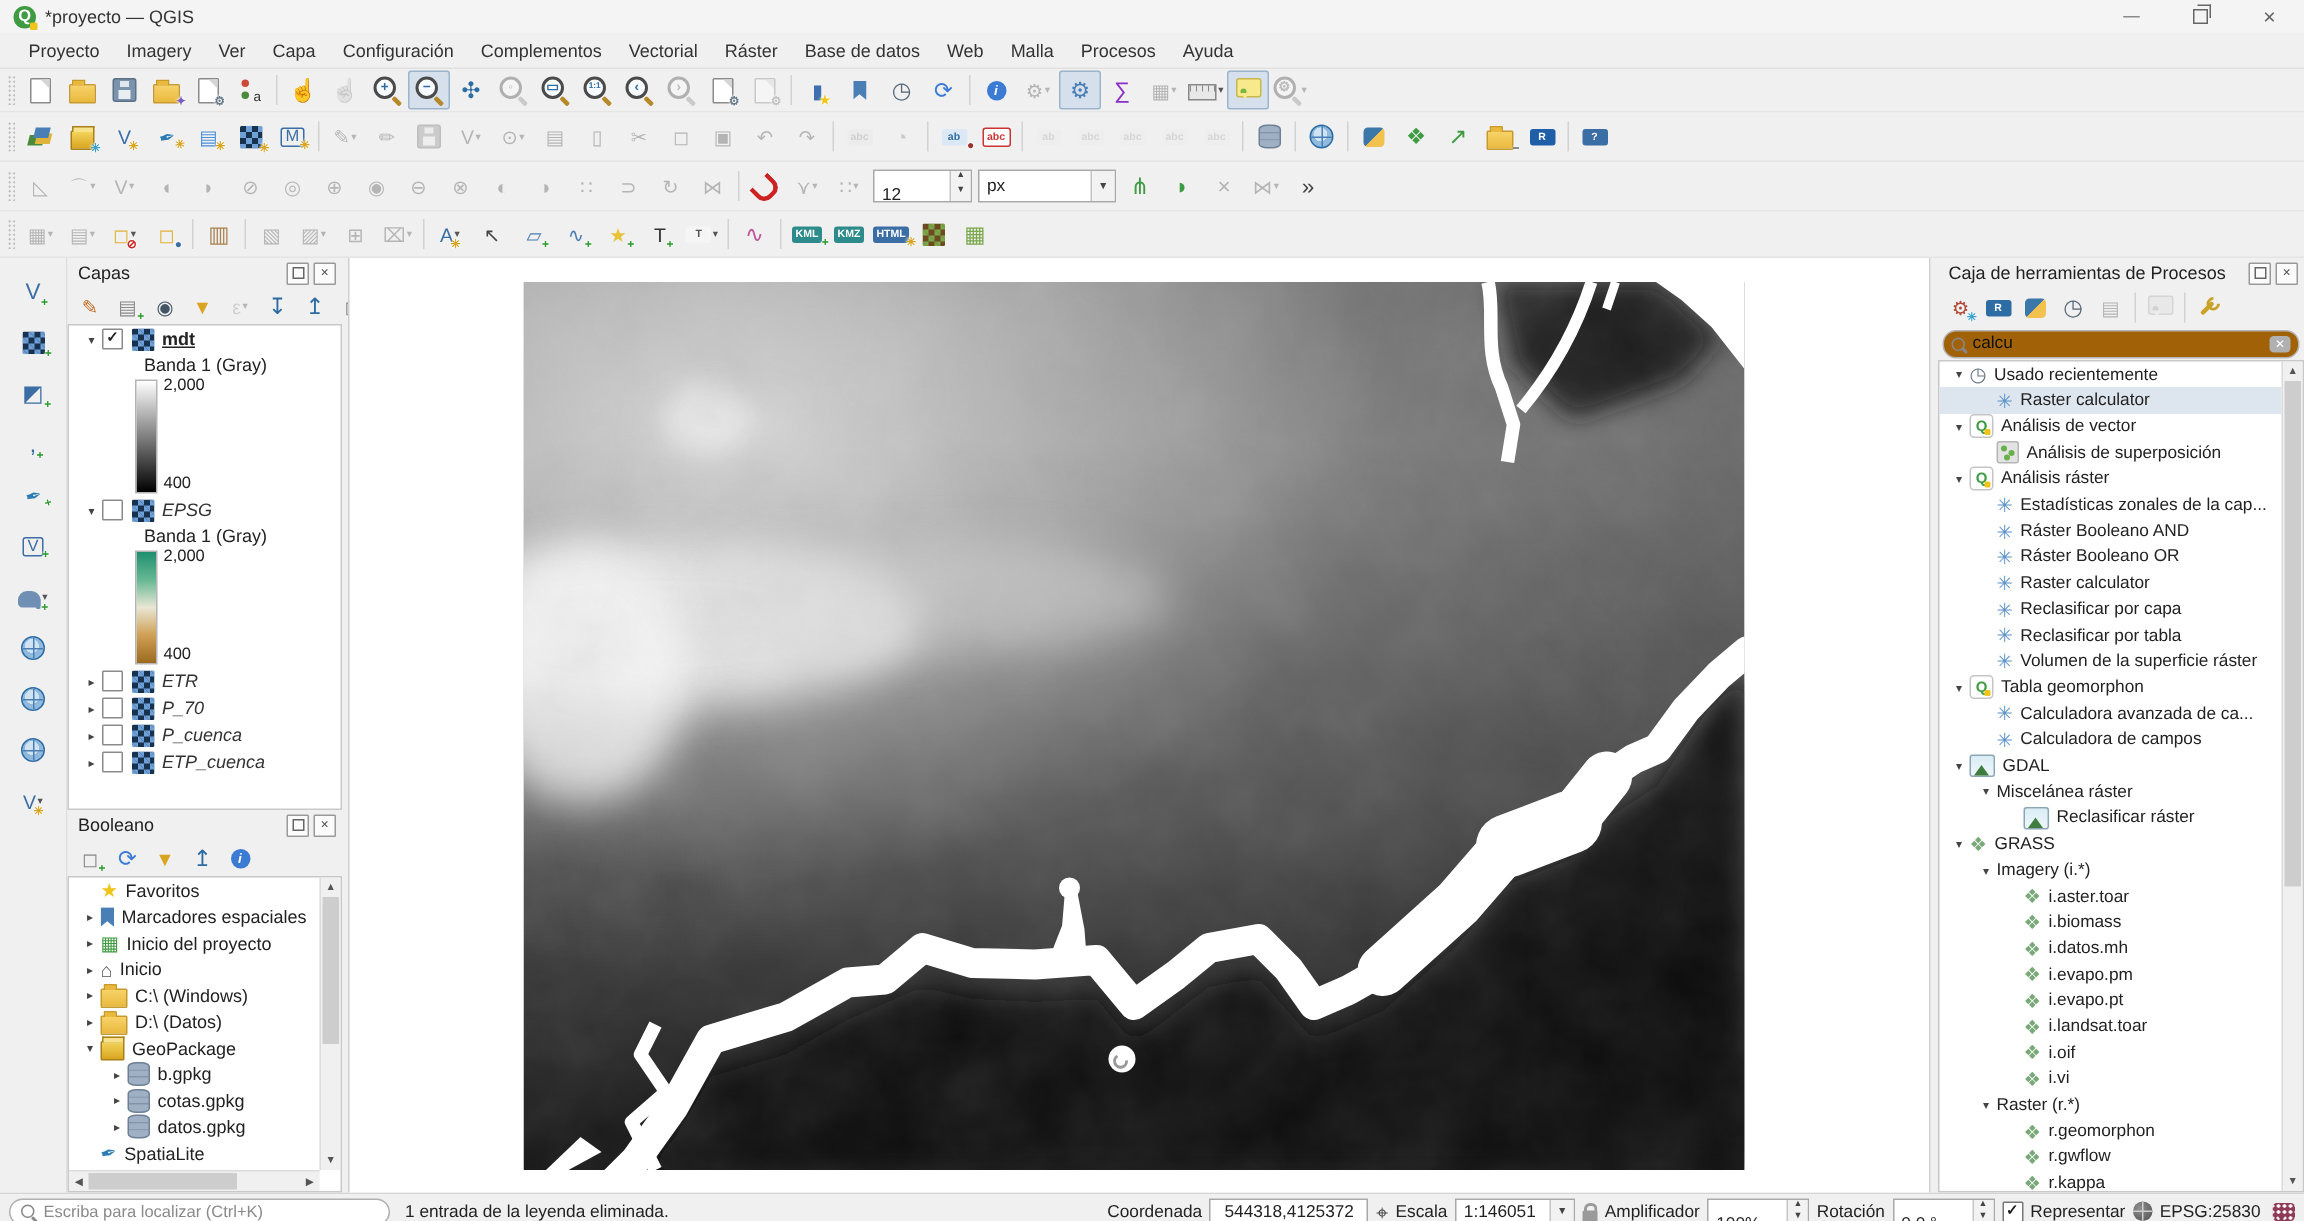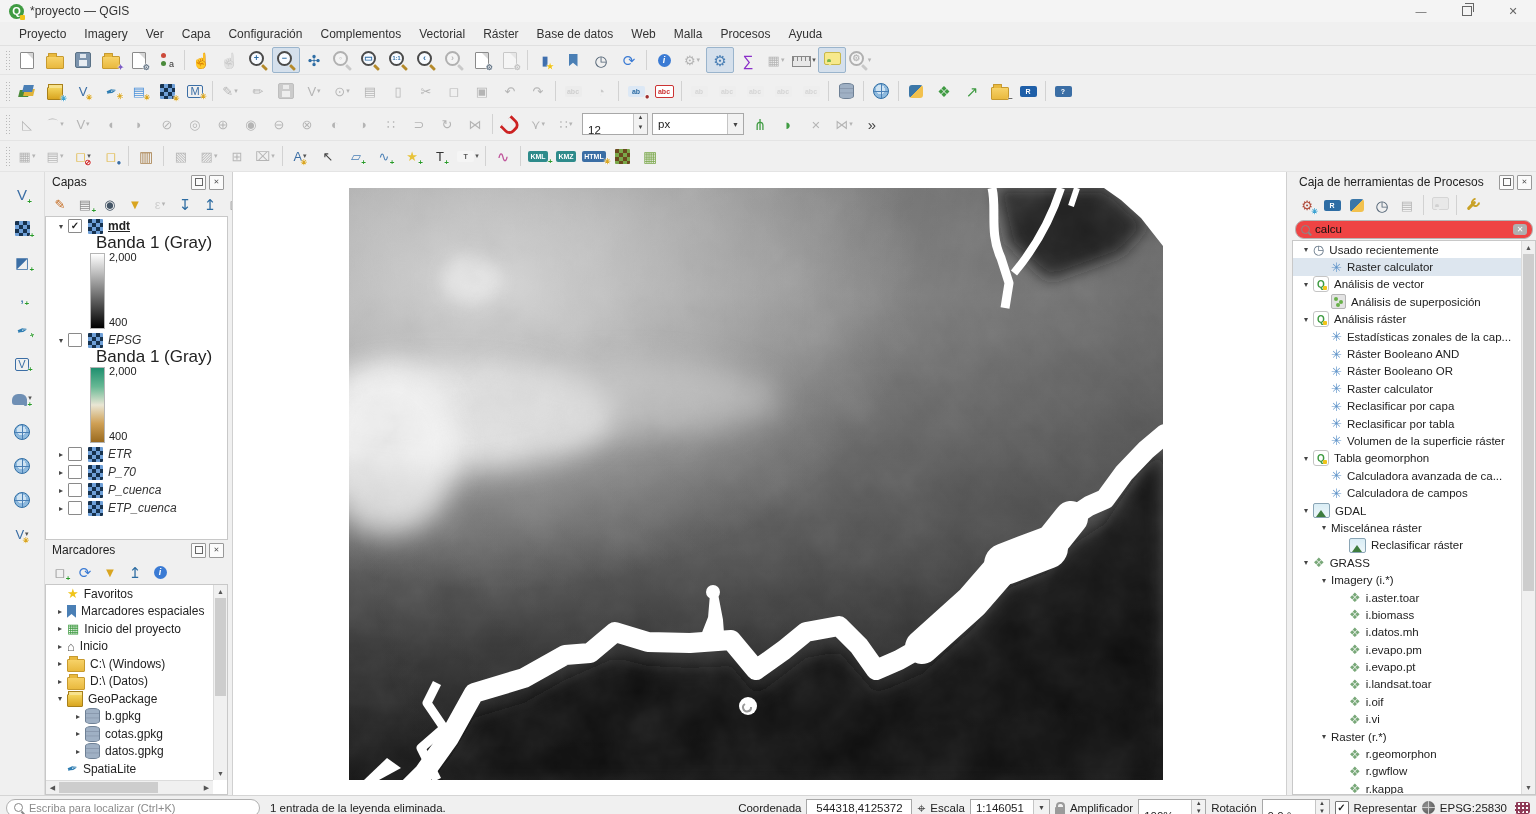--- a/index.html
+++ b/index.html
@@ -110,42 +110,42 @@
   .tree{background:#fff;border:1px solid #c8c8c8;flex:1;overflow:hidden;position:relative}
   .tree-row{height:18px;display:flex;align-items:center;white-space:nowrap}
   .tree-row.selected{background:#dde6ef}
   .expander{width:14px;flex:0 0 14px;font-size:8px;color:#444;text-align:center}
   .cbox{width:12px;height:12px;flex:0 0 12px;border:1px solid #8a8a8a;background:#fff;margin-right:6px;font-size:10px;line-height:11px;text-align:center;color:#222;font-weight:bold;border-radius:1px}
   .tree-ic{margin-right:5px;flex-shrink:0}
   .tree-label{font-size:12px;color:#222}
   .tree-label.b{font-weight:bold}
   .tree-label.i{font-style:italic;color:#333}
   .tree-label.u{text-decoration:underline}
-  .tree-text{font-size:17px;color:#222;height:16px;line-height:16px;padding-left:50px}
+  .tree-text{font-size:12px;color:#222;height:16px;line-height:16px;padding-left:50px}
   .ramp-row{position:relative;height:80px}
   .ramp-bar{position:absolute;left:44px;top:2px;width:13px;height:74px;border:1px solid #b5b5b5}
   .ramp-top{position:absolute;left:63px;top:0;font-size:11px}
   .ramp-bottom{position:absolute;left:63px;bottom:3px;font-size:11px}
   #navegador-tree .tree-row{height:17.5px}
 
   .vscroll{position:absolute;right:0;top:0;bottom:0;width:14px;background:#f0f0f0;border-left:1px solid #dcdcdc;display:flex;flex-direction:column;box-sizing:border-box}
   .vs-btn{height:13px;display:flex;align-items:center;justify-content:center;font-size:7px;color:#555;flex:0 0 auto}
   .vs-track{flex:1;position:relative}
   .vs-thumb{position:absolute;left:1px;right:1px;background:#cdcdcd}
   .hscroll{position:absolute;left:0;right:14px;bottom:0;height:14px;background:#f0f0f0;border-top:1px solid #dcdcdc;display:flex;align-items:center;box-sizing:border-box}
   .hs-btn{width:13px;display:flex;align-items:center;justify-content:center;font-size:7px;color:#555}
   .hs-track{flex:1;position:relative;height:100%}
   .hs-thumb{position:absolute;top:1px;bottom:1px;background:#cdcdcd}
 
   .map{flex:1;background:#fff;position:relative;overflow:hidden;border-left:1px solid #d0d0d0;border-right:1px solid #d0d0d0}
   .raster{position:absolute;left:116px;top:16px}
 
   #toolbox-panel{width:244px}
   .tb-search{height:22px;display:flex;align-items:center;padding:0 3px;flex:0 0 auto}
-  .search-box{flex:1;height:17px;background:#ef4444;border:1px solid #b5b5b5;border-radius:9px;display:flex;align-items:center;padding:0 5px;gap:5px}
+  .search-box{flex:1;height:17px;background:#a16207;border:1px solid #b5b5b5;border-radius:9px;display:flex;align-items:center;padding:0 5px;gap:5px}
   .search-mag{width:7px;height:7px;border:1.5px solid #888;border-radius:50%;position:relative;flex:0 0 auto}
   .search-mag::after{content:'';position:absolute;width:4px;height:1.5px;background:#888;bottom:-2px;right:-3px;transform:rotate(45deg)}
   .search-text{font-size:11.5px;color:#111;flex:1}
   .search-clear{width:14px;height:11px;background:#b0b0b0;border-radius:3px;color:#fff;font-size:8px;line-height:11px;text-align:center;flex:0 0 auto}
   #toolbox-tree .tree-row{height:17.4px}
   #toolbox-tree .tree-label{font-size:11.5px}
 
   .statusbar{height:24px;display:flex;align-items:center;padding:0 6px;gap:6px;background:#f0f0f0;border-top:1px solid #d5d5d5;font-size:11.5px;color:#222;box-sizing:border-box}
   .locator{width:238px;height:16px;border:1px solid #b0b0b0;border-radius:9px;background:#fff;display:flex;align-items:center;padding:0 7px;gap:6px;flex:0 0 auto}
   .locator-ph{color:#8a8a8a;font-size:11px;white-space:nowrap}
@@ -771,21 +771,21 @@
             <span class="expander">▸</span>
             <span class="cbox"></span>
             <span class="sh sh-checker tree-ic"></span>
             <span class="tree-label i">ETP_cuenca</span>
           </div>
         </div>
     </div>
 
     <div class="panel" id="navegador-panel">
       <div class="panel-header">
-        <span>Marcadores</span>
+        <span>Booleano</span>
         <span class="ph-btns">
           <span class="ph-btn">
               <span class="ph-float-in"></span>
             </span>
           <span class="ph-btn">✕</span>
         </span>
       </div>
       <div class="panel-toolbar" id="navegador-toolbar">
           <span class="tb-btn">
             <span class="gl" style="color: rgb(136, 136, 136);">◻<i class="badge" style="color: rgb(42, 154, 42);">+</i></span>

